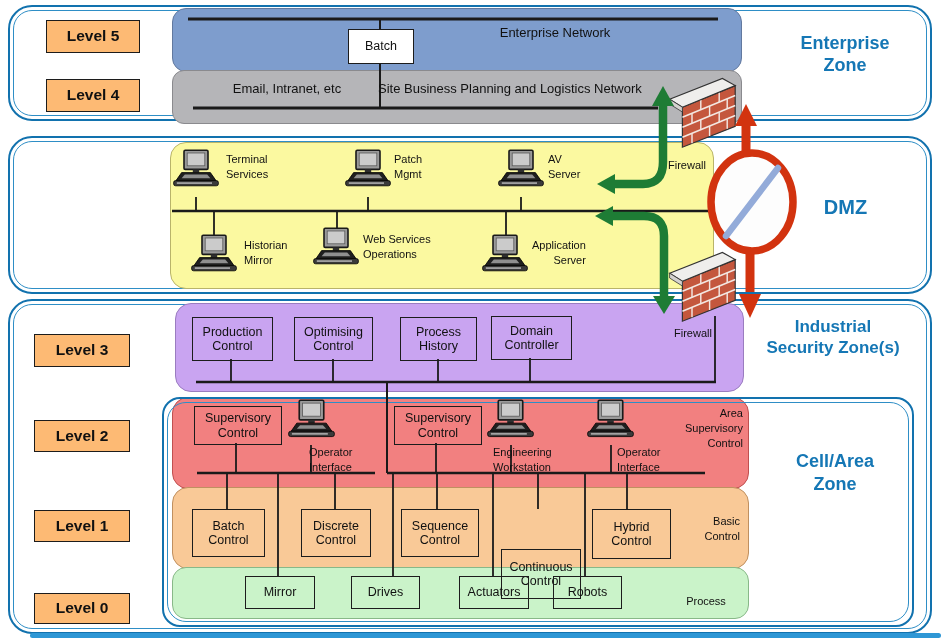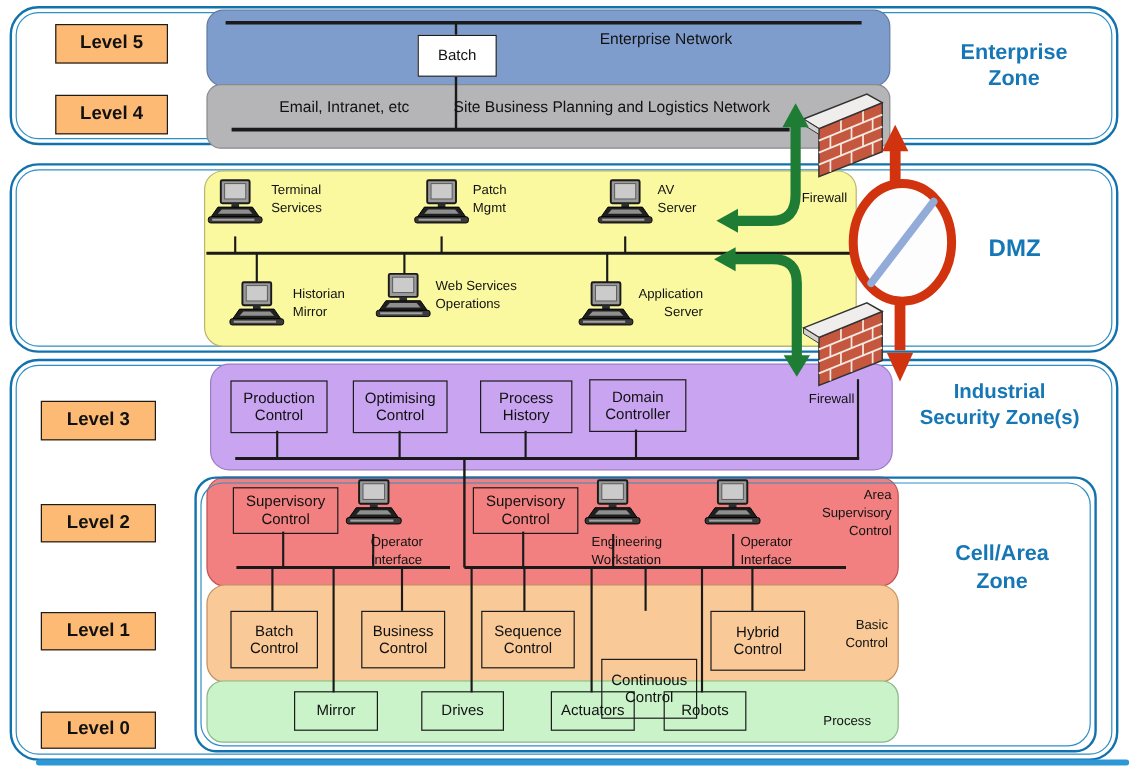--- a/index.html
+++ b/index.html
@@ -181,21 +181,21 @@
       <use href="#laptop"></use>
     </svg>
   <div class="lbl" style="left:617px;top:445px;">Operator
 Interface</div>
   <div class="lbl" style="left:655px;top:406px;width:88px;text-align:right;line-height:15px;">Area
 Supervisory
 Control</div>
 
   <div class="box" style="left:192px;top:509px;width:71px;height:46px;">Batch
 Control</div>
-  <div class="box" style="left:301px;top:509px;width:68px;height:46px;">Business
+  <div class="box" style="left:301px;top:509px;width:68px;height:46px;">Discrete
 Control</div>
   <div class="box" style="left:401px;top:509px;width:76px;height:46px;">Sequence
 Control</div>
   <div class="box" style="left:501px;top:509px;width:78px;height:48px;margin-top:40px;">Continuous
 Control</div>
   <div class="box" style="left:592px;top:509px;width:77px;height:48px;">Hybrid
 Control</div>
   <div class="lbl" style="left:668px;top:514px;width:72px;text-align:right;line-height:15px;">Basic
 Control</div>
 

